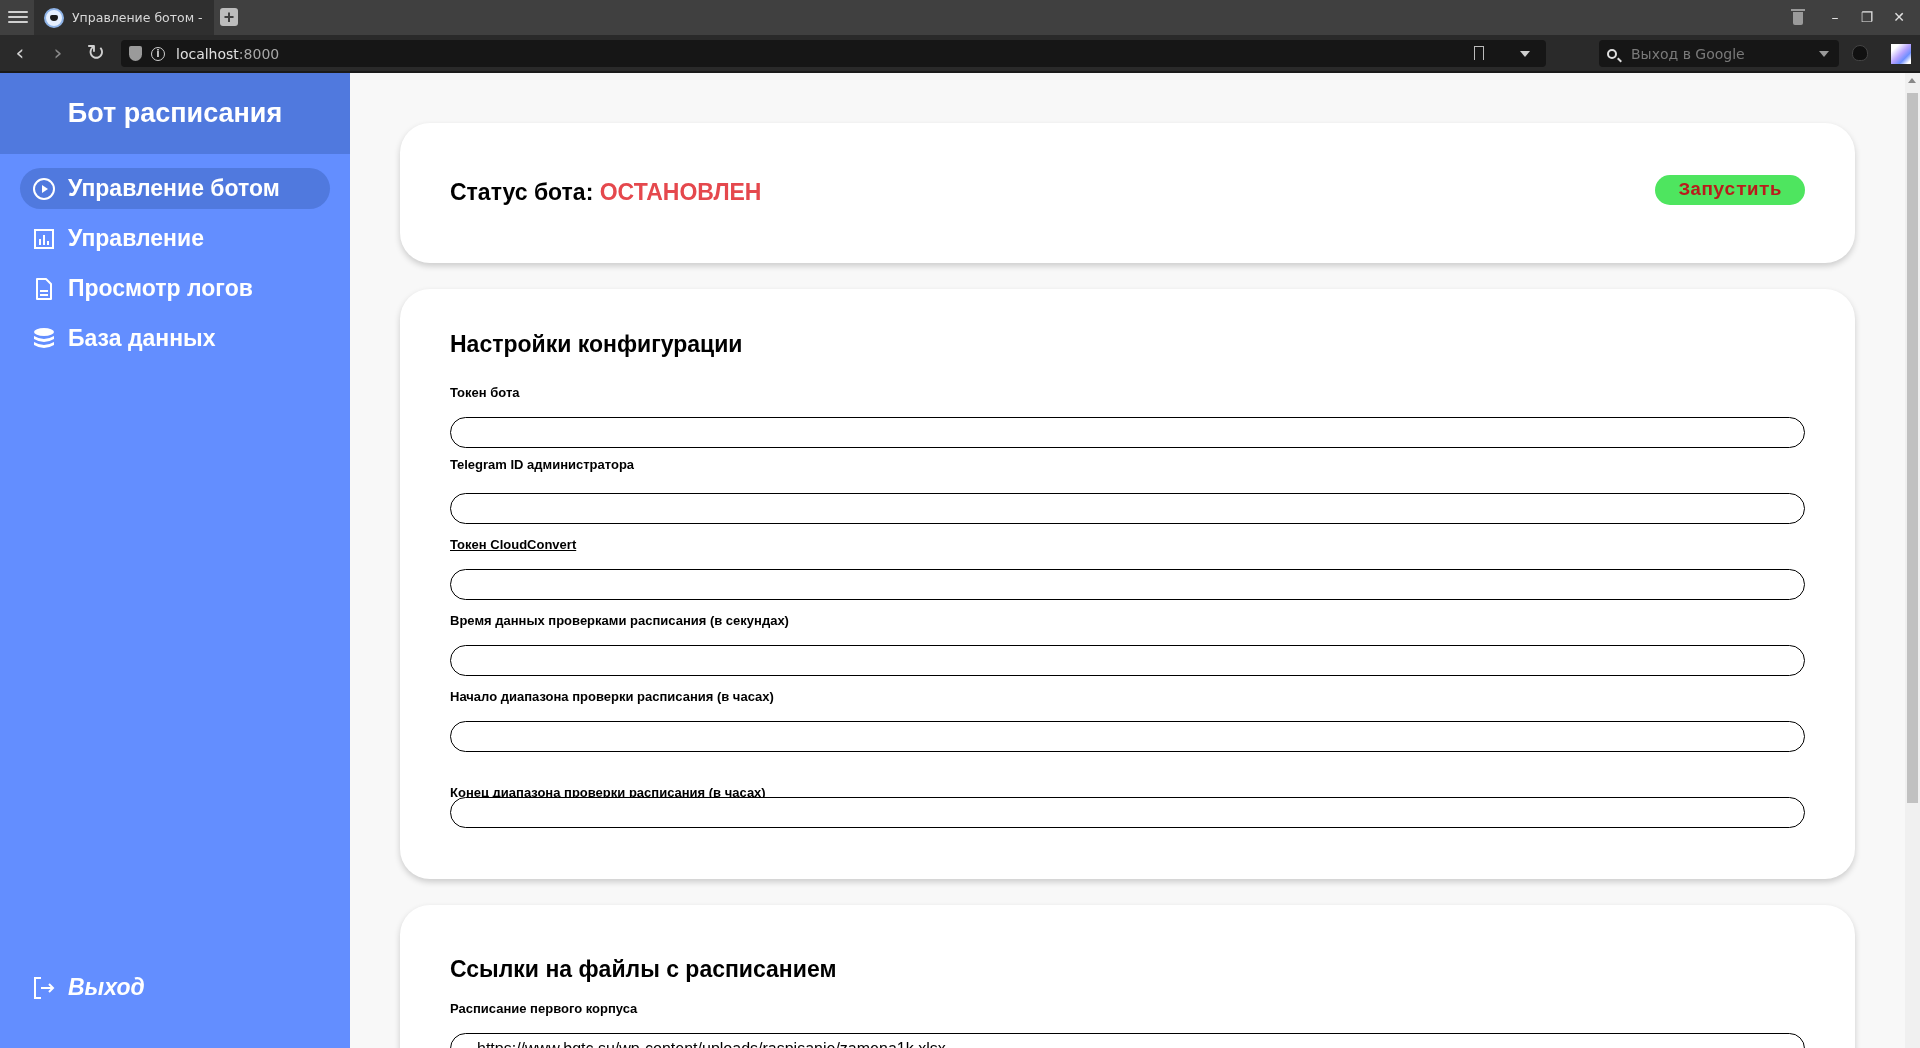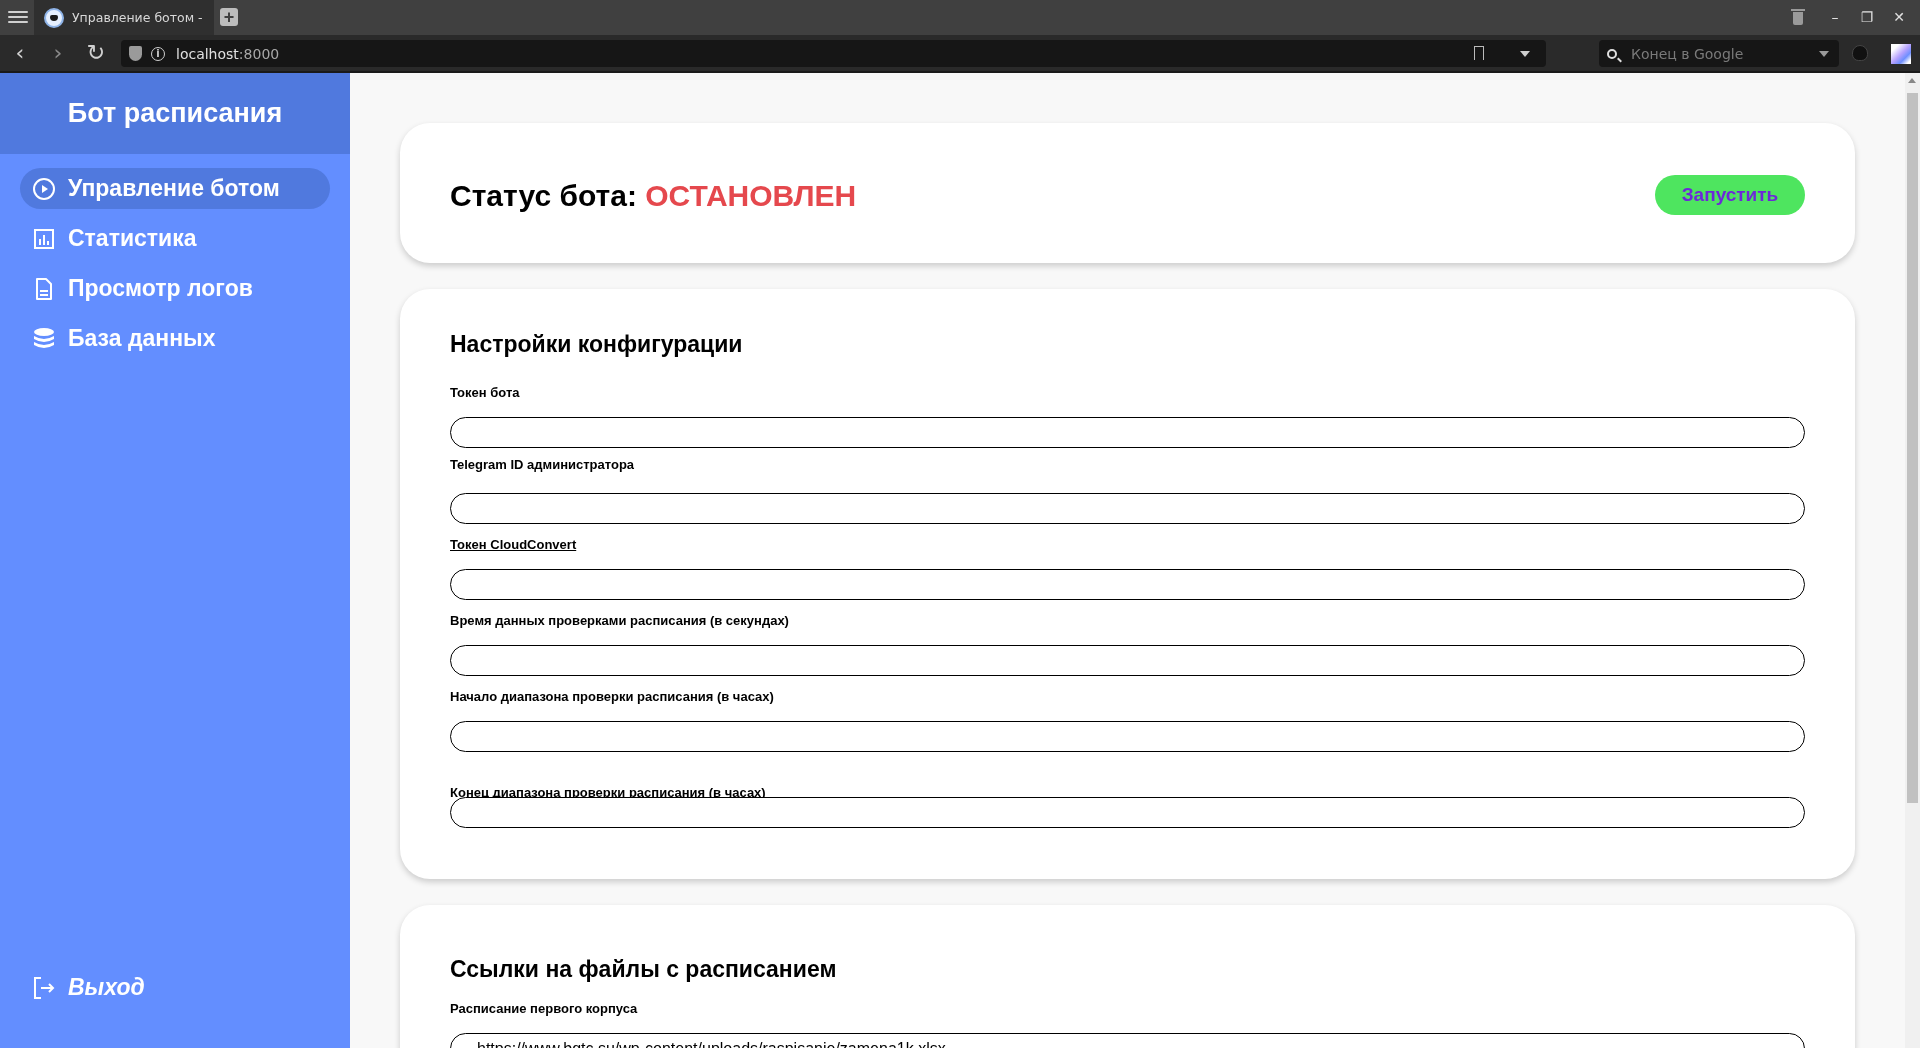--- a/index.html
+++ b/index.html
@@ -44,23 +44,23 @@
   .nav-item { display: flex; align-items: center; height: 41px; margin: 0 20px 9px 20px; padding-left: 12px; border-radius: 21px; cursor: pointer; }
   .nav-item.active { background: #5079de; }
   .nav-icon { width: 24px; height: 24px; margin-right: 12px; display: flex; align-items: center; justify-content: center; }
   .nav-label { color: #fff; font-weight: bold; font-size: 23px; font-family: "Liberation Sans", sans-serif; }
   .logout { position: absolute; left: 20px; top: 894px; display: flex; align-items: center; height: 41px; padding-left: 12px; cursor: pointer; font-style: italic; }
 
   
   .main { position: absolute; left: 350px; top: 73px; width: 1555px; height: 975px; background: #f8f8f8; overflow: hidden; }
   .card { position: absolute; left: 50px; width: 1455px; background: #fff; border-radius: 30px; box-shadow: 0 3px 6px rgba(0,0,0,0.18); }
   .status-card { top: 50px; height: 140px; }
-  .status-text { position: absolute; left: 50px; top: 56px; font-weight: bold; font-size: 30px; color: #000; }
+  .status-text { position: absolute; left: 50px; top: 56px; font-weight: bold; font-size: 23px; color: #000; }
   .status-value { color: #e5484d; }
-  .start-btn { position: absolute; right: 50px; top: 52px; width: 150px; height: 40px; background: #4ee55f; border-radius: 20px; color: #6d28d9; font-weight: bold; font-size: 19px; border: none; font-family: Liberation Sans, sans-serif; cursor: pointer; }
+  .start-btn { position: absolute; right: 50px; top: 52px; width: 150px; height: 30px; background: #4ee55f; border-radius: 20px; color: #b91c1c; font-weight: bold; font-size: 19px; border: none; font-family: Liberation Mono, monospace; cursor: pointer; }
 
   .config-card { top: 216px; height: 590px; }
   .card-title { position: absolute; left: 50px; font-weight: bold; font-size: 23px; color: #000; }
   .field-label { position: absolute; left: 50px; font-weight: bold; font-size: 13px; color: #000; }
   .field-input { position: absolute; left: 50px; width: 1355px; height: 31px; border: 1.5px solid #000; border-radius: 16px; background: #fff; padding: 0 26px; font-family: "Liberation Sans", sans-serif; font-size: 16px; color: #000; outline: none; }
 
   .links-card { top: 832px; height: 260px; }
 
   
   .scrollbar { position: absolute; left: 1905px; top: 73px; width: 15px; height: 975px; background: #f0f0f0; }
@@ -93,21 +93,21 @@
   <div class="nav-btn" style="left:84px;">↻</div>
   <div class="urlbar">
     <div class="shield"></div>
     <div class="info-i">i</div>
     <div class="url-text"><span>localhost</span><span class="port">:8000</span></div>
     <div class="bookmark-icon"></div>
     <div class="url-dropdown"></div>
   </div>
   <div class="searchbar">
     <div class="search-glass"></div>
-    <div class="search-text">Конец в Google</div>
+    <div class="search-text">Выход в Google</div>
     <div class="search-dd"></div>
   </div>
   <div class="ext1"></div>
   <div class="ext2"></div>
 </div>
 
 <div class="sidebar">
   <div class="sidebar-header">
     <div class="sidebar-title">Бот расписания</div>
   </div>
@@ -123,21 +123,21 @@
     </div>
     <div class="nav-item">
       <span class="nav-icon">
         <svg width="22" height="22" viewBox="0 0 22 22">
             <rect x="2" y="2" width="18" height="18" fill="none" stroke="#fff" stroke-width="2"></rect>
             <rect x="6" y="11" width="2" height="6" fill="#fff"></rect>
             <rect x="10" y="7" width="2" height="10" fill="#fff"></rect>
             <rect x="14" y="13" width="2" height="4" fill="#fff"></rect>
           </svg>
       </span>
-      <span class="nav-label">Статистика</span>
+      <span class="nav-label">Управление</span>
     </div>
     <div class="nav-item">
       <span class="nav-icon">
         <svg width="22" height="24" viewBox="0 0 22 24">
             <path d="M4 2 H13 L18 7 V22 H4 Z" fill="none" stroke="#fff" stroke-width="2" stroke-linejoin="round"></path>
             <rect x="7" y="13" width="8" height="2" fill="#fff"></rect>
             <rect x="7" y="17" width="8" height="2" fill="#fff"></rect>
           </svg>
       </span>
       <span class="nav-label">Просмотр логов</span>

